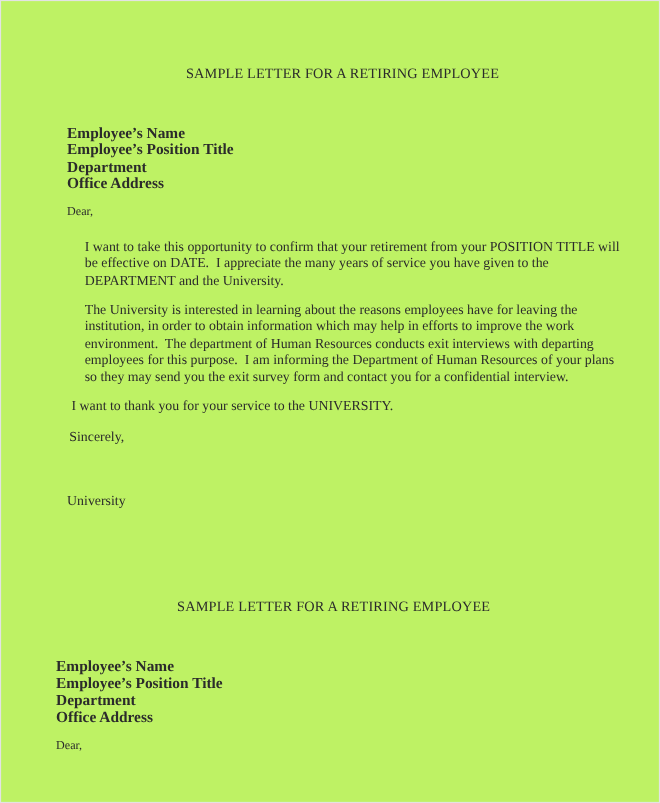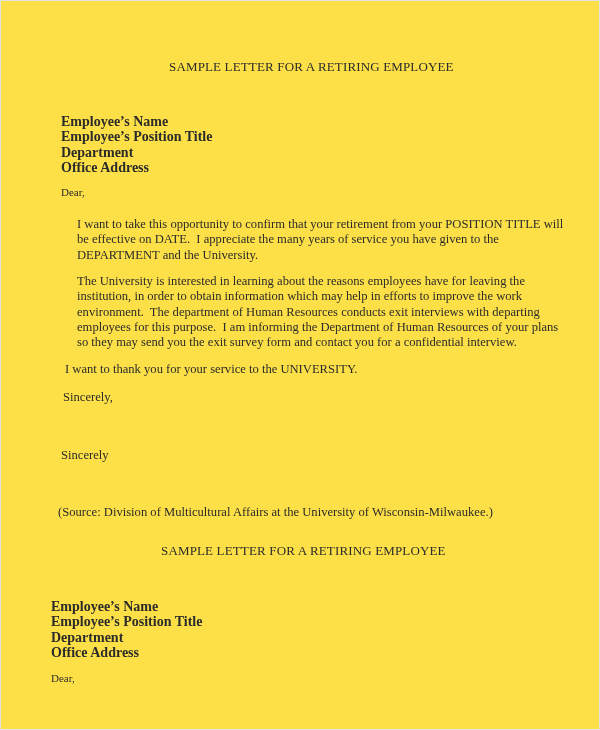--- a/index.html
+++ b/index.html
@@ -11,21 +11,21 @@
   body {
     font-family: "Liberation Serif", "DejaVu Serif", serif;
     color: #2b2b2b;
     -webkit-font-smoothing: antialiased;
   }
   .page {
     position: relative;
     width: 600px;
     height: 730px;
     box-sizing: border-box;
-    background: #fde047;
+    background: #bef264;
     border: 1px solid #e3e3e3;
     overflow: hidden;
   }
   .doc {
     position: absolute;
     top: 0;
     left: 0;
     width: 598px;
     height: 728px;
   }
@@ -110,23 +110,22 @@
     <div class="salutation" id="salutation-1">Dear,</div>
 
     <div class="body-para" id="para-1">I want to take this opportunity to confirm that your retirement from your POSITION TITLE will be effective on DATE.  I appreciate the many years of service you have given to the DEPARTMENT and the University.</div>
 
     <div class="body-para" id="para-2">The University is interested in learning about the reasons employees have for leaving the institution, in order to obtain information which may help in efforts to improve the work environment.  The department of Human Resources conducts exit interviews with departing employees for this purpose.  I am informing the Department of Human Resources of your plans so they may send you the exit survey form and contact you for a confidential interview.</div>
 
     <div class="body-para" id="para-3">I want to thank you for your service to the UNIVERSITY.</div>
 
     <div class="closing" id="closing-sincerely">Sincerely,</div>
 
-    <div class="closing" id="closing-signer">Sincerely</div>
+    <div class="closing" id="closing-signer">University</div>
 
-    <div class="source-note">(Source:  Division of Multicultural Affairs at the University of Wisconsin-Milwaukee.)</div>
 
     <div class="letter-title" id="title-2">SAMPLE LETTER FOR A RETIRING EMPLOYEE</div>
 
     <div class="addr-block" id="addr-2">
       <div class="addr-line">Employee’s Name</div>
       <div class="addr-line">Employee’s Position Title</div>
       <div class="addr-line">Department</div>
       <div class="addr-line">Office Address</div>
     </div>
 

